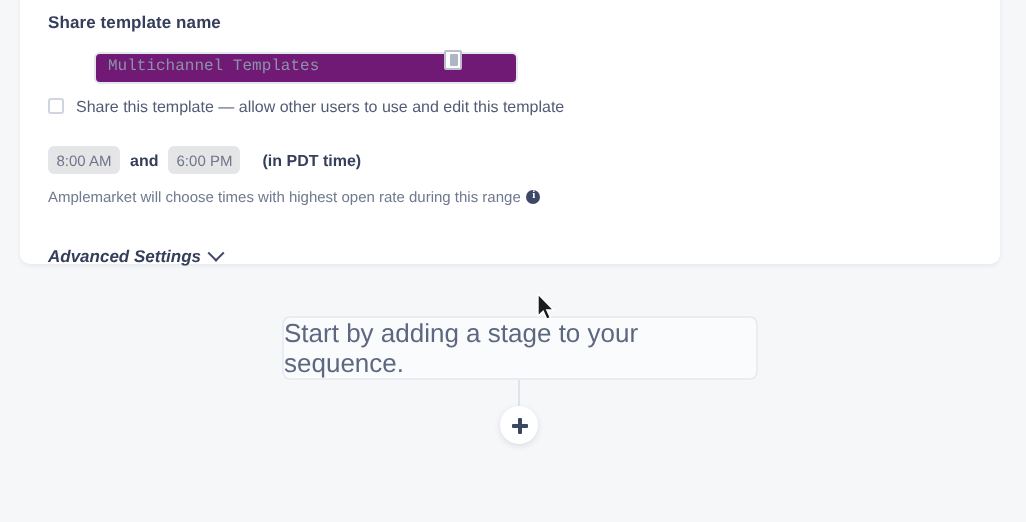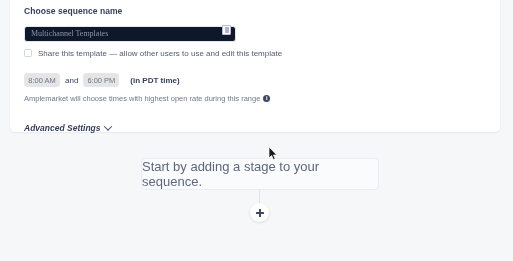--- a/index.html
+++ b/index.html
@@ -41,26 +41,27 @@
     position: relative;
     width: 212px;
     height: 16px;
   }
   .name-input {
     width: 100%;
     height: 100%;
     box-sizing: border-box;
     border: 1px solid #e3e6ec;
     border-radius: 3px;
-    background: #0f172a;
-    font-family: Liberation Serif, serif;
+    background: #701a75;
+    font-family: Liberation Mono, monospace;
     font-size: 8px;
     color: #8b93a7;
     padding: 0 20px 0 6px;
     outline: none;
+    margin-left: 23px;
   }
   .name-input-icon {
     position: absolute;
     right: 5px;
     top: 3px;
     width: 9px;
     height: 10px;
     border: 1px solid #b9bfcd;
     border-radius: 1px;
     background: #fdfdfe;
@@ -117,21 +118,21 @@
     background: #e5e5e5;
     font-family: "Liberation Sans", sans-serif;
     font-size: 7.5px;
     color: #6d768c;
     text-align: center;
     padding: 0;
     outline: none;
   }
   .and-word {
     font-size: 8px;
-    font-weight: normal;
+    font-weight: bold;
     color: #353f5c;
     text-align: center;
   }
   .tz-note {
     font-size: 8px;
     font-weight: bold;
     color: #353f5c;
     margin-left: 6px;
   }
 
@@ -250,21 +251,21 @@
     width: 11px;
     height: 15px;
     pointer-events: none;
   }
 </style>
 </head>
 <body>
 
 <div class="settings-card">
 
-  <div class="field-label">Choose sequence name</div>
+  <div class="field-label">Share template name</div>
 
   <div class="name-input-wrap">
     <input class="name-input" type="text" value="Multichannel Templates" style="">
     <span class="name-input-icon">
         <i></i>
       </span>
   </div>
 
   <div class="share-row">
     <span class="checkbox"></span>

